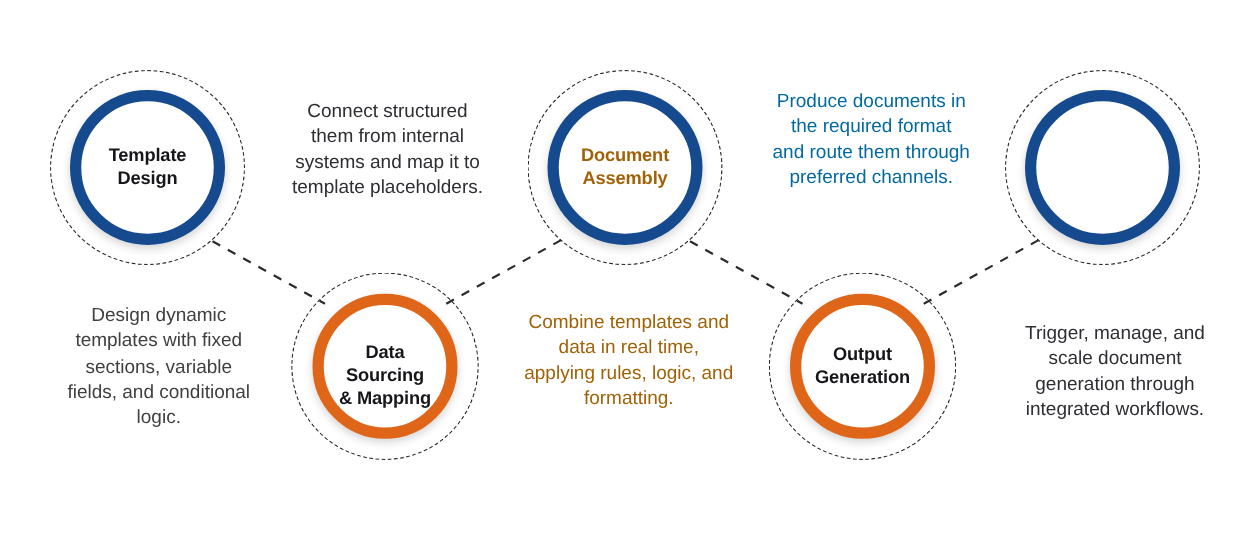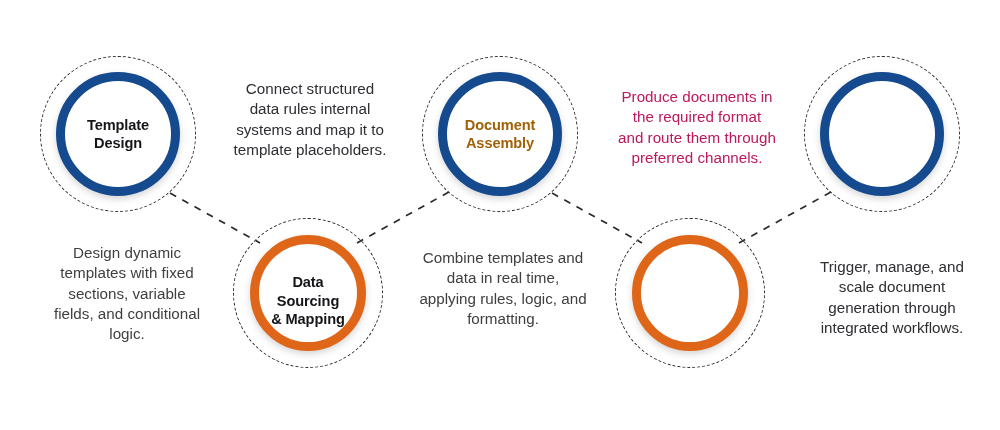--- a/index.html
+++ b/index.html
@@ -103,41 +103,43 @@
       </div>
       <div class="node" style="left: 500px; top: 134px; width: 156px; height: 156px;">
         <div class="dash-ring" style="width: 156px; height: 156px; border-color: rgb(43, 43, 43);"></div>
         <div class="solid-ring" style="width: 124px; height: 124px; border: 9px solid rgb(21, 74, 142);"></div>
         <div class="node-label" style="font-size: 14.6px; color: #a16207; max-width: 104px;">Document
 Assembly</div>
       </div>
       <div class="node" style="left: 690px; top: 293px; width: 150px; height: 150px;">
         <div class="dash-ring" style="width: 150px; height: 150px; border-color: rgb(43, 43, 43);"></div>
         <div class="solid-ring" style="width: 116px; height: 116px; border: 9px solid rgb(223, 102, 24);"></div>
+        <div class="node-label" style="font-size: 14.6px; color: rgb(22, 22, 26); max-width: 96px;">Output
+Generation</div>
       </div>
       <div class="node" style="left: 882px; top: 134px; width: 156px; height: 156px;">
         <div class="dash-ring" style="width: 156px; height: 156px; border-color: rgb(43, 43, 43);"></div>
         <div class="solid-ring" style="width: 124px; height: 124px; border: 9px solid rgb(21, 74, 142);"></div>
       </div>
     </div>
   <div id="desc-layer">
       <div class="desc" style="left: 127px; top: 294px; width: 210px; color: #404040;">Design dynamic
 templates with fixed
 sections, variable
 fields, and conditional
 logic.</div>
       <div class="desc" style="left: 310px; top: 120px; width: 206px; color: rgb(46, 46, 51);">Connect structured
-data rules internal
+them from internal
 systems and map it to
 template placeholders.</div>
-      <div class="desc" style="left: 503px; top: 289px; width: 214px; color: #404040;">Combine templates and
+      <div class="desc" style="left: 503px; top: 289px; width: 214px; color: #a16207;">Combine templates and
 data in real time,
 applying rules, logic, and
 formatting.</div>
-      <div class="desc" style="left: 697px; top: 128px; width: 212px; color: #be185d;">Produce documents in
+      <div class="desc" style="left: 697px; top: 112px; width: 212px; color: #0369a1;">Produce documents in
 the required format
 and route them through
 preferred channels.</div>
       <div class="desc" style="left: 892px; top: 298px; width: 208px; color: rgb(46, 46, 51);">Trigger, manage, and
 scale document
 generation through
 integrated workflows.</div>
     </div>
 
 </div>

